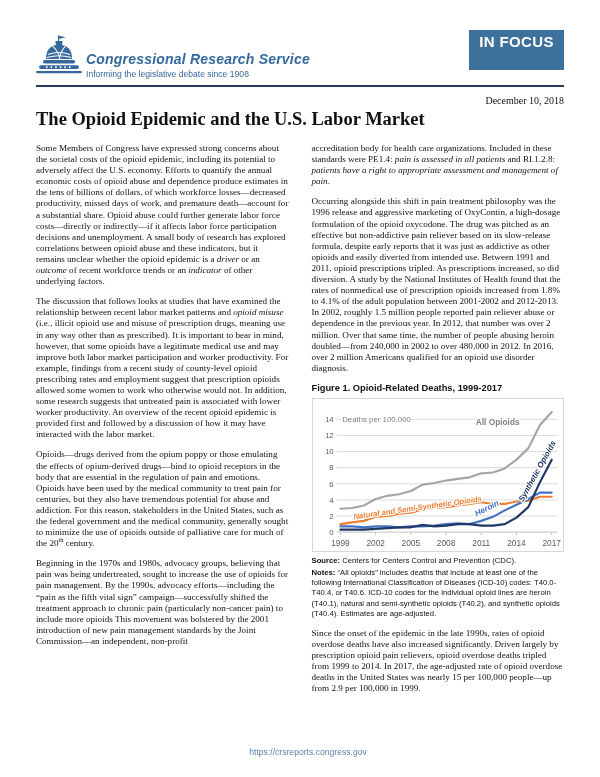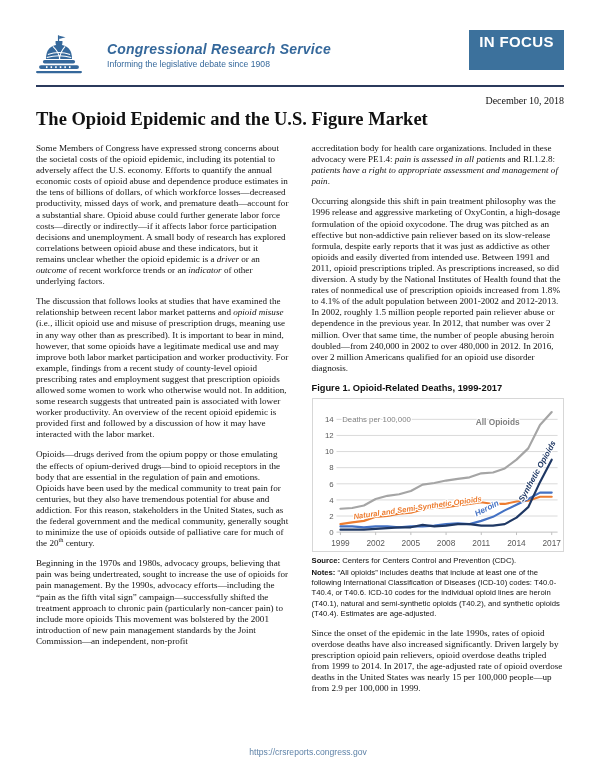--- a/index.html
+++ b/index.html
@@ -1,21 +1,21 @@
 <!DOCTYPE html>
 <html><head>
 <meta charset="utf-8">
 <style>
   html,body{margin:0;padding:0;background:#888;}
   .page{width:600px;height:777px;position:relative;background:#fff;margin:0 auto;
         font-family:"Liberation Serif",serif;color:#111;
         padding:30px 36px 0;box-sizing:border-box;overflow:hidden;}
   
   .header{display:flex;justify-content:space-between;align-items:flex-end;}
-  .logo-block{display:flex;align-items:center;gap:25px;}
+  .logo-block{display:flex;align-items:flex-end;gap:4px;}
   .dome svg{width:46px;height:52px;display:block;}
   .logo-text{padding-bottom:3px;}
   .logo-title{font-family:"Liberation Sans",sans-serif;font-weight:bold;font-style:italic;
               color:#35689b;font-size:14px;letter-spacing:.2px;}
   .logo-tagline{font-family:"Liberation Sans",sans-serif;color:#35689b;font-size:8.6px;margin-top:2px;}
   .badge{background:#3c719c;color:#fff;font-family:"Liberation Sans",sans-serif;font-weight:bold;
          font-size:15px;padding:3px 10px 20px;letter-spacing:.4px;margin-bottom:12px;}
   .rule{border-top:2px solid #2b3a5c;margin-top:3px;}
   .date{text-align:right;font-size:10px;margin-top:8px;}
   .title{font-size:18.5px;font-weight:bold;margin-top:3px;}
@@ -75,32 +75,32 @@
       <div class="logo-text">
         <div class="logo-title">Congressional Research Service</div>
         <div class="logo-tagline">Informing the legislative debate since 1908</div>
       </div>
     </div>
     <div class="badge">IN FOCUS</div>
   </div>
   <div class="rule"></div>
 
   <div class="date">December 10, 2018</div>
-  <div class="title">The Opioid Epidemic and the U.S. Figure Market</div>
+  <div class="title">The Opioid Epidemic and the U.S. Labor Market</div>
 
   <div class="columns">
     <div class="col">
       <p><span>Some Members of Congress have expressed strong concerns about the societal costs of the opioid epidemic, including its potential to adversely affect the U.S. economy. Efforts to quantify the annual economic costs of opioid abuse and dependence produce estimates in the tens of billions of dollars, of which workforce losses—decreased productivity, missed days of work, and premature death—account for a substantial share. Opioid abuse could further generate labor force costs—directly or indirectly—if it affects labor force participation decisions and unemployment. A small body of research has explored correlations between opioid abuse and these indicators, but it remains unclear whether the opioid epidemic is a </span><em>driver</em><span> or an </span><em>outcome</em><span> of recent workforce trends or an </span><em>indicator</em><span> of other underlying factors.</span></p>
       <p><span>The discussion that follows looks at studies that have examined the relationship between recent labor market patterns and </span><em>opioid misuse</em><span> (i.e., illicit opioid use and misuse of prescription drugs, meaning use in any way other than as prescribed). It is important to bear in mind, however, that some opioids have a legitimate medical use and may improve both labor market participation and worker productivity. For example, findings from a recent study of county-level opioid prescribing rates and employment suggest that prescription opioids allowed some women to work who otherwise would not. In addition, some research suggests that untreated pain is associated with lower worker productivity. An overview of the recent opioid epidemic is provided first and followed by a discussion of how it may have interacted with the labor market.</span></p>
       <p><span>Opioids—drugs derived from the opium poppy or those emulating the effects of opium-derived drugs—bind to opioid receptors in the body that are essential in the regulation of pain and emotions. Opioids have been used by the medical community to treat pain for centuries, but they also have tremendous potential for abuse and addiction. For this reason, stakeholders in the United States, such as the federal government and the medical community, generally sought to minimize the use of opioids outside of palliative care for much of the 20</span><sup>th</sup><span> century.</span></p>
       <p><span>Beginning in the 1970s and 1980s, advocacy groups, believing that pain was being undertreated, sought to increase the use of opioids for pain management. By the 1990s, advocacy efforts—including the “pain as the fifth vital sign” campaign—successfully shifted the treatment approach to chronic pain (particularly non-cancer pain) to include more opioids This movement was bolstered by the 2001 introduction of new pain management standards by the Joint Commission—an independent, non-profit</span></p>
     </div>
 
     <div class="col">
-      <p><span>accreditation body for health care organizations. Included in these advocacy were PE1.4: </span><em>pain is assessed in all patients</em><span> and RI.1.2.8: </span><em>patients have a right to appropriate assessment and management of pain</em><span>.</span></p>
+      <p><span>accreditation body for health care organizations. Included in these standards were PE1.4: </span><em>pain is assessed in all patients</em><span> and RI.1.2.8: </span><em>patients have a right to appropriate assessment and management of pain</em><span>.</span></p>
       <p><span>Occurring alongside this shift in pain treatment philosophy was the 1996 release and aggressive marketing of OxyContin, a high-dosage formulation of the opioid oxycodone. The drug was pitched as an effective but non-addictive pain reliever based on its slow-release formula, despite early reports that it was just as addictive as other opioids and easily diverted from intended use. Between 1991 and 2011, opioid prescriptions tripled. As prescriptions increased, so did diversion. A study by the National Institutes of Health found that the rates of nonmedical use of prescription opioids increased from 1.8% to 4.1% of the adult population between 2001-2002 and 2012-2013. In 2002, roughly 1.5 million people reported pain reliever abuse or dependence in the previous year. In 2012, that number was over 2 million. Over that same time, the number of people abusing heroin doubled—from 240,000 in 2002 to over 480,000 in 2012. In 2016, over 2 million Americans qualified for an opioid use disorder diagnosis.</span></p>
 
       <div class="fig-caption">Figure 1. Opioid-Related Deaths, 1999-2017</div>
       <div class="fig-box">
         <div>
             <svg viewBox="0 0 252 150" width="100%">
               <line x1="22" x2="248" y1="132" y2="132" stroke="#bfbfbf" stroke-width="1"></line>
               <text x="19" y="134.8" text-anchor="end" font-size="8" fill="#595959">0</text>
               <line x1="22" x2="248" y1="115.52941176470588" y2="115.52941176470588" stroke="#d9d9d9" stroke-width="1"></line>
               <text x="19" y="118.32941176470588" text-anchor="end" font-size="8" fill="#595959">2</text>

